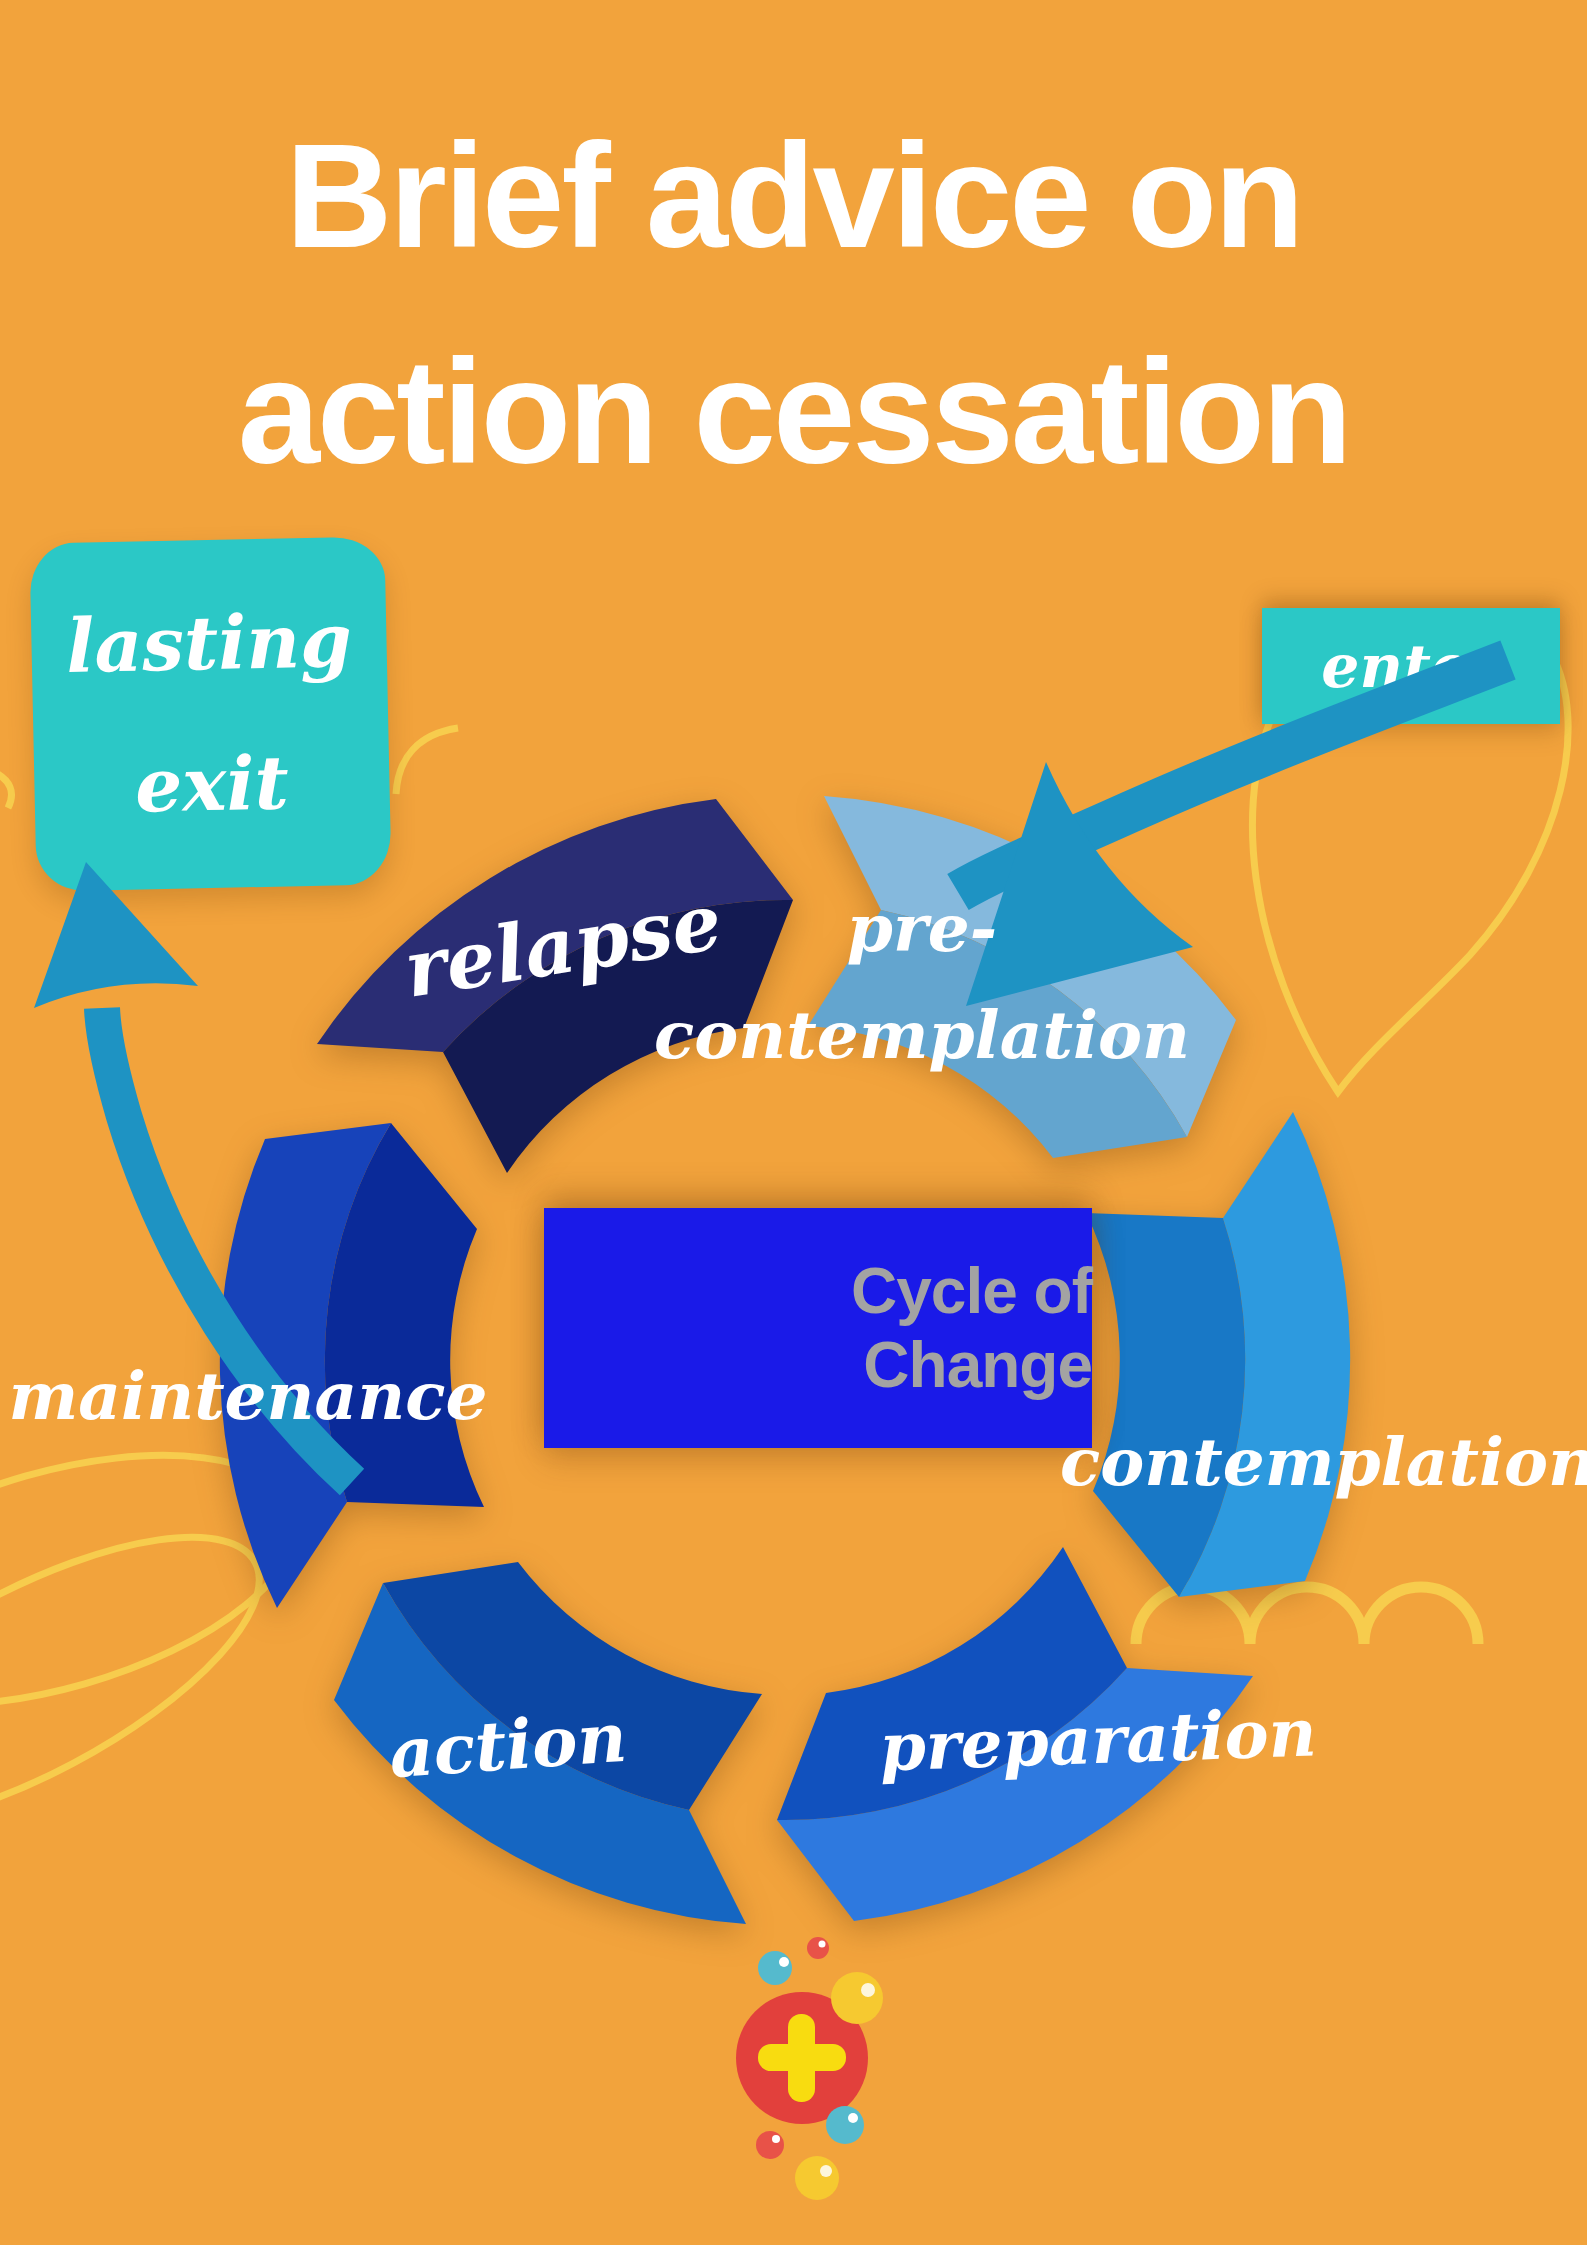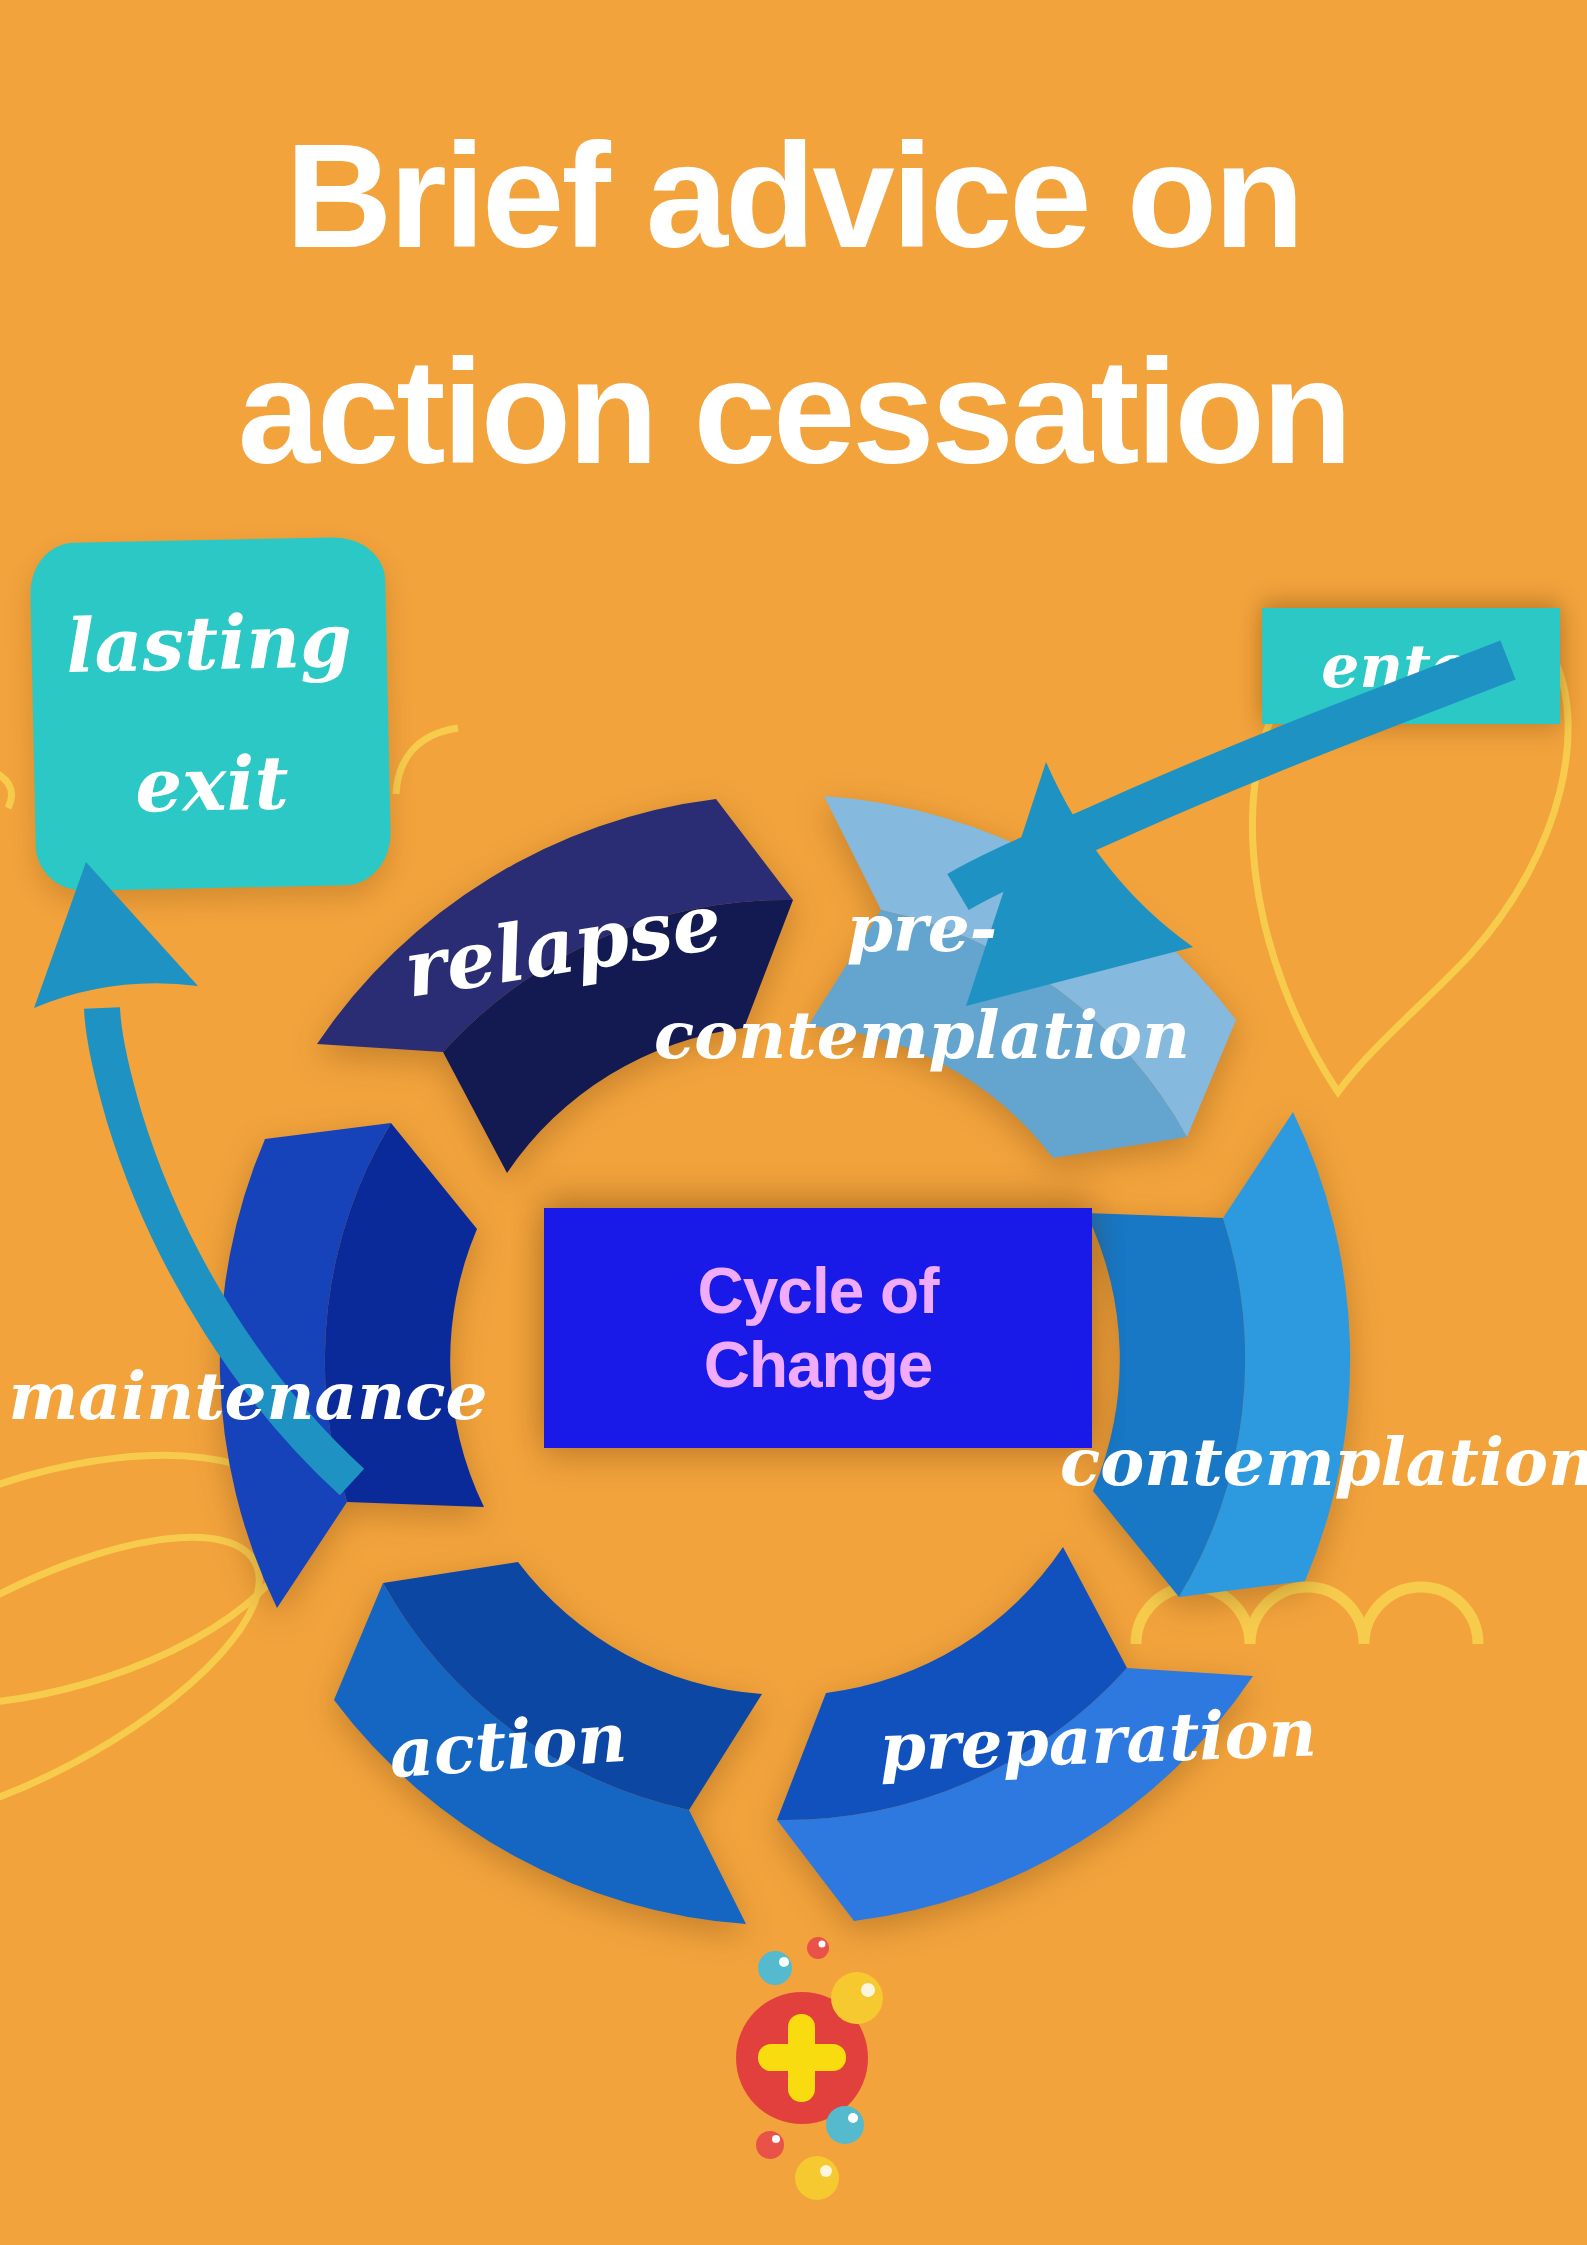--- a/index.html
+++ b/index.html
@@ -35,22 +35,22 @@
     box-shadow:0 12px 26px rgba(95,50,0,.20);
     font-size:74px;line-height:1.9;
   }
   .enter-box{
     left:1262px;top:608px;width:298px;height:116px;
     box-shadow:0 -8px 20px rgba(95,50,0,.28), 0 10px 22px rgba(95,50,0,.18);
     font-size:60px;
   }
   .cycle-box{
     position:absolute;left:544px;top:1208px;width:548px;height:240px;
-    background:#1A1AE8;color:#f0abfc;z-index:10;
-    display:flex;flex-direction:column;align-items:center;justify-content:center;
+    background:#1A1AE8;color:#a3a3a3;z-index:10;
+    display:flex;flex-direction:column;align-items:flex-end;justify-content:center;
     font-weight:bold;font-size:64px;line-height:1.16;letter-spacing:-1px;text-align:center;
     box-shadow:0 -12px 30px rgba(90,45,0,.30), 0 12px 30px rgba(90,45,0,.22);
   }
 
   
   .stage-label{
     position:absolute;z-index:20;white-space:nowrap;text-align:center;
     font-family:"DejaVu Serif", serif;font-style:italic;font-weight:bold;color:#ffffff;
     transform:translate(-50%,-50%);
   }

